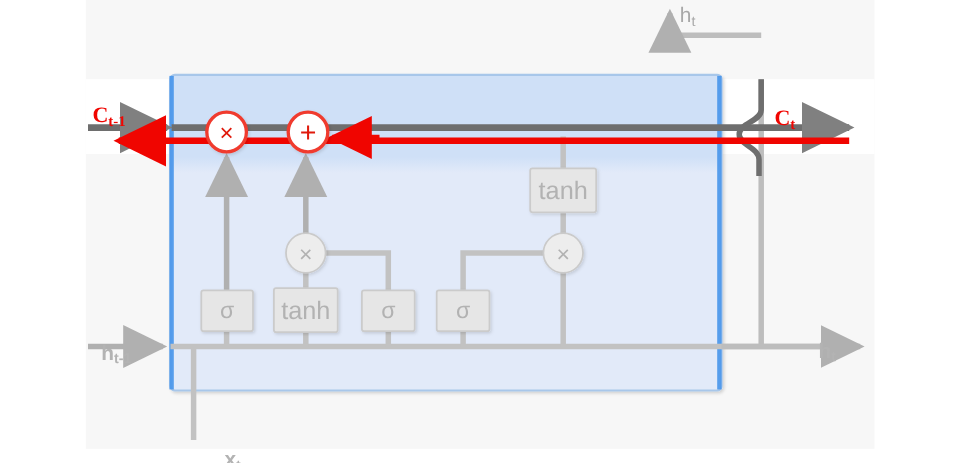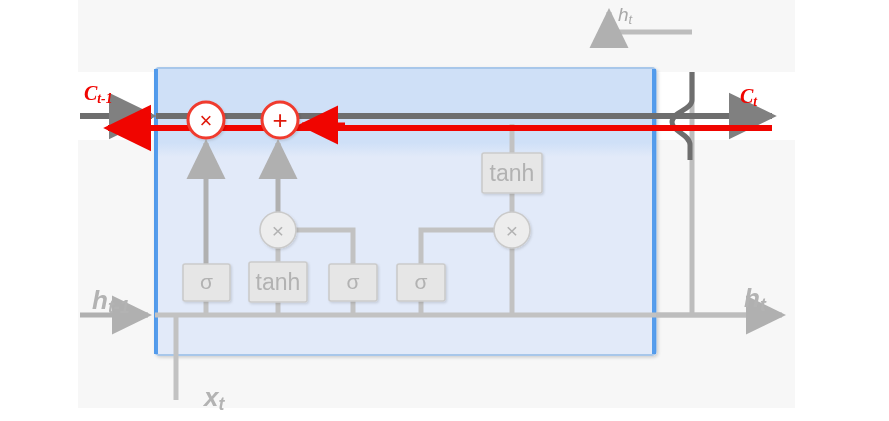--- a/index.html
+++ b/index.html
@@ -1,22 +1,22 @@
 <!DOCTYPE html>
 <html><head>
 <meta charset="utf-8">
 <style>
   html,body{margin:0;padding:0;background:#ffffff;}
   body{width:889px;height:421px;font-family:"Liberation Sans",sans-serif;}
   #stage{position:relative;width:889px;height:421px;overflow:hidden;background:#ffffff;}
   #diagram{position:absolute;left:0;top:0;width:889px;height:421px;}
-  .lbl{position:absolute;white-space:nowrap;pointer-events:none;font-style:italic;}
+  .lbl{position:absolute;white-space:nowrap;pointer-events:none;}
   .lbl sub{font-size:0.68em;vertical-align:-0.25em;}
-  .lbl-red{color:#f00500;font-weight:bold;font-size:20px;font-family:"Liberation Serif",serif;}
-  .lbl-gray{color:#b3b3b3;font-weight:bold;font-size:26px;font-family:"Liberation Sans",sans-serif;}
+  .lbl-red{color:#f00500;font-weight:bold;font-size:20px;font-family:"Liberation Serif",serif;margin-top:12px;}
+  .lbl-gray{color:#b3b3b3;font-weight:bold;font-size:19px;font-family:"Liberation Sans",sans-serif;margin-top:26px;}
   .lbl-gray2{color:#a8a8a8;font-weight:normal;font-size:19px;font-family:"Liberation Sans",sans-serif;}
 </style>
 </head>
 <body>
 
 <div id="stage">
 
   <svg id="diagram" viewBox="0 0 889 421">
     <defs>
       <marker id="ah-gray" markerWidth="9" markerHeight="9" refX="7.2" refY="4.5" orient="auto">
@@ -120,21 +120,21 @@
       <circle cx="280" cy="120" r="18" fill="#ffffff" stroke="#f03a2e" stroke-width="3"></circle>
     </g>
     <text x="206" y="128" text-anchor="middle" font-family="'Liberation Sans',sans-serif" font-size="22" fill="#e01a0c">×</text>
     <text x="280" y="129" text-anchor="middle" font-family="'Liberation Sans',sans-serif" font-size="26" fill="#e01a0c">+</text>
   </svg>
 
   <div class="lbl lbl-red" style="left:84px;top:82px;">
     <span>C</span><sub>t-1</sub>
   </div>
 
-  <div class="lbl lbl-red" style="left:740px;top:85px;">
+  <div class="lbl lbl-red" style="left:704px;top:85px;">
     <span>C</span><sub>t</sub>
   </div>
 
   <div class="lbl lbl-gray" style="left:92px;top:285px;">
     <span>h</span><sub>t-1</sub>
   </div>
 
   <div class="lbl lbl-gray2" style="left:618px;top:4px;">
     <span>h</span><sub>t</sub>
   </div>

